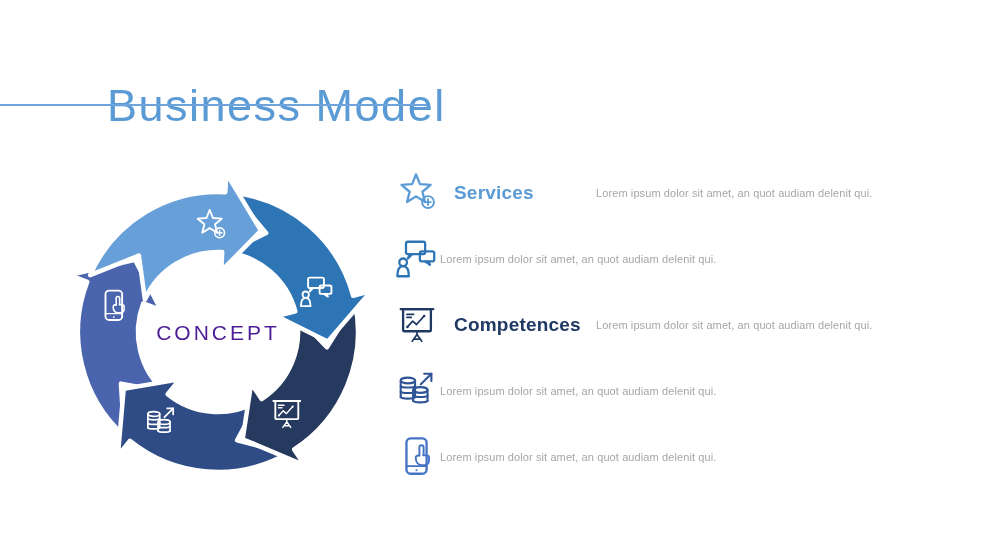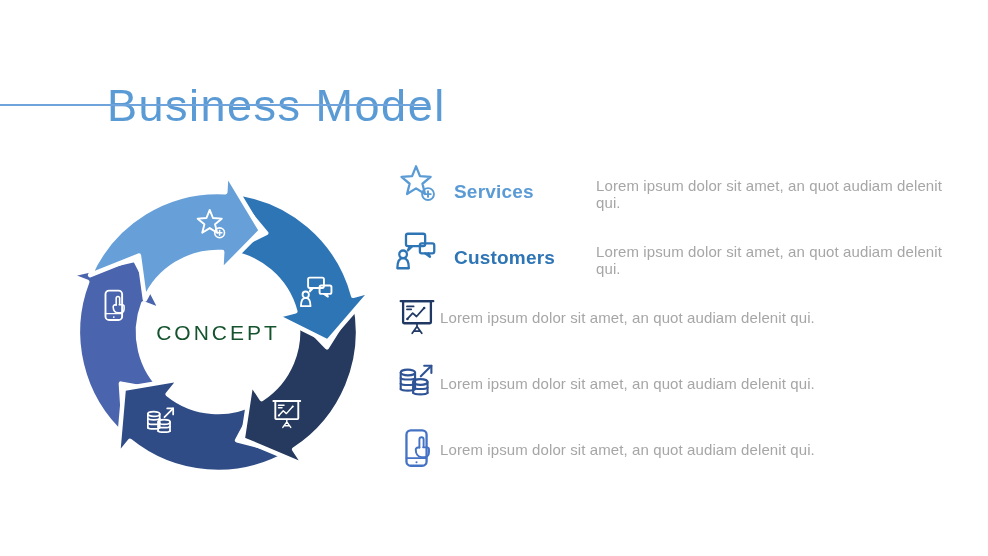--- a/index.html
+++ b/index.html
@@ -17,25 +17,25 @@
   
   .ring-wrap{position:absolute;left:38px;top:152px;width:360px;height:360px;}
   .ring-wrap svg{position:absolute;left:0;top:0;width:360px;height:360px;}
   .center-label{
     position:absolute;left:0;top:168px;width:360px;text-align:center;
     font-size:21px;font-weight:400;letter-spacing:3px;line-height:1.2;
   }
 
   
   .items{position:absolute;left:394px;top:162px;width:560px;display:flex;flex-direction:column;gap:5px;}
-  .row{display:flex;height:61px;}
+  .row{display:flex;align-items:center;height:61px;}
   .ricon{flex:0 0 46px;height:46px;color:var(--c,#2E75B6);}
   .ricon svg{width:46px;height:46px;display:block;}
   .label{flex:0 0 142px;margin-left:14px;font-size:19px;font-weight:bold;color:var(--c,#2E75B6);letter-spacing:.2px;}
-  .desc{flex:1;font-size:15px;color:#A6A6A6;letter-spacing:.1px;}
+  .desc{flex:1;font-size:11px;color:#A6A6A6;letter-spacing:.1px;}
 </style>
 </head>
 <body>
 
 <div class="slide">
 
   <svg width="0" height="0" style="position:absolute" aria-hidden="true">
     <defs>
       <symbol id="i-star-plus" viewBox="0 0 48 48">
         <g fill="none" stroke="currentColor" stroke-width="2.4" stroke-linecap="round" stroke-linejoin="round">
@@ -98,51 +98,51 @@
         <path d="M250.0,301.2 A140,140 0 0 1 91.9,288.8 L79.9,303.6 L85.7,236.7 L141.6,227.4 L129.7,242.2 A80,80 0 0 0 220.0,249.3 L199.1,288.3 Z" fill="#2F4C86" stroke="#fff" stroke-width="4.5" stroke-linejoin="round"></path>
         <path d="M316.9,150.9 A140,140 0 0 1 256.2,297.4 L266.6,313.3 L204.7,287.2 L213.2,231.2 L223.6,247.1 A80,80 0 0 0 258.3,163.4 L288.9,195.3 Z" fill="#26395E" stroke="#fff" stroke-width="4.5" stroke-linejoin="round"></path>
         <path d="M194.6,40.8 A140,140 0 0 1 315.2,143.8 L333.6,138.8 L289.6,189.6 L238.9,164.2 L257.3,159.3 A80,80 0 0 0 188.4,100.4 L228.2,81.1 Z" fill="#2E75B6" stroke="#fff" stroke-width="4.5" stroke-linejoin="round"></path>
         <path d="M52.1,123.1 A140,140 0 0 1 187.3,40.2 L188.3,21.2 L223.0,78.7 L183.2,119.1 L184.2,100.1 A80,80 0 0 0 106.9,147.5 L100.9,103.6 Z" fill="#67A0D8" stroke="#fff" stroke-width="4.5" stroke-linejoin="round"></path>
         <use href="#i-star-plus" x="153.5" y="54.3" width="38" height="38" color="#FFFFFF"></use>
         <use href="#i-chat-person" x="260.2" y="120.9" width="38" height="38" color="#FFFFFF"></use>
         <use href="#i-presentation-chart" x="229.8" y="243" width="38" height="38" color="#FFFFFF"></use>
         <use href="#i-coins-arrow" x="104.3" y="251.7" width="38" height="38" color="#FFFFFF"></use>
         <use href="#i-phone-tap" x="57.2" y="135.1" width="38" height="38" color="#FFFFFF"></use>
       </svg>
-    <div class="center-label" style="color: #14532d;">CONCEPT</div>
+    <div class="center-label" style="color: #4c1d95;">CONCEPT</div>
   </div>
 
   <div class="items">
 
     <div class="row" style="--c: #5B9BD5;">
       <span class="ricon">
           <svg viewBox="0 0 48 48">
             <use href="#i-star-plus"></use>
           </svg>
         </span>
       <h3 class="label">Services</h3>
       <p class="desc" style="color: rgb(166, 166, 166);">Lorem ipsum dolor sit amet, an quot audiam delenit qui.</p>
     </div>
 
     <div class="row" style="--c: #2E75B6;">
       <span class="ricon">
           <svg viewBox="0 0 48 48">
             <use href="#i-chat-person"></use>
           </svg>
         </span>
-      <h3 class="label">Customers</h3>
       <p class="desc" style="color: rgb(166, 166, 166);">Lorem ipsum dolor sit amet, an quot audiam delenit qui.</p>
     </div>
 
     <div class="row" style="--c: #1F3864;">
       <span class="ricon">
           <svg viewBox="0 0 48 48">
             <use href="#i-presentation-chart"></use>
           </svg>
         </span>
+      <h3 class="label">Competences</h3>
       <p class="desc" style="color: rgb(166, 166, 166);">Lorem ipsum dolor sit amet, an quot audiam delenit qui.</p>
     </div>
 
     <div class="row" style="--c: #2F5496;">
       <span class="ricon">
           <svg viewBox="0 0 48 48">
             <use href="#i-coins-arrow"></use>
           </svg>
         </span>
       <p class="desc" style="color: rgb(166, 166, 166);">Lorem ipsum dolor sit amet, an quot audiam delenit qui.</p>

